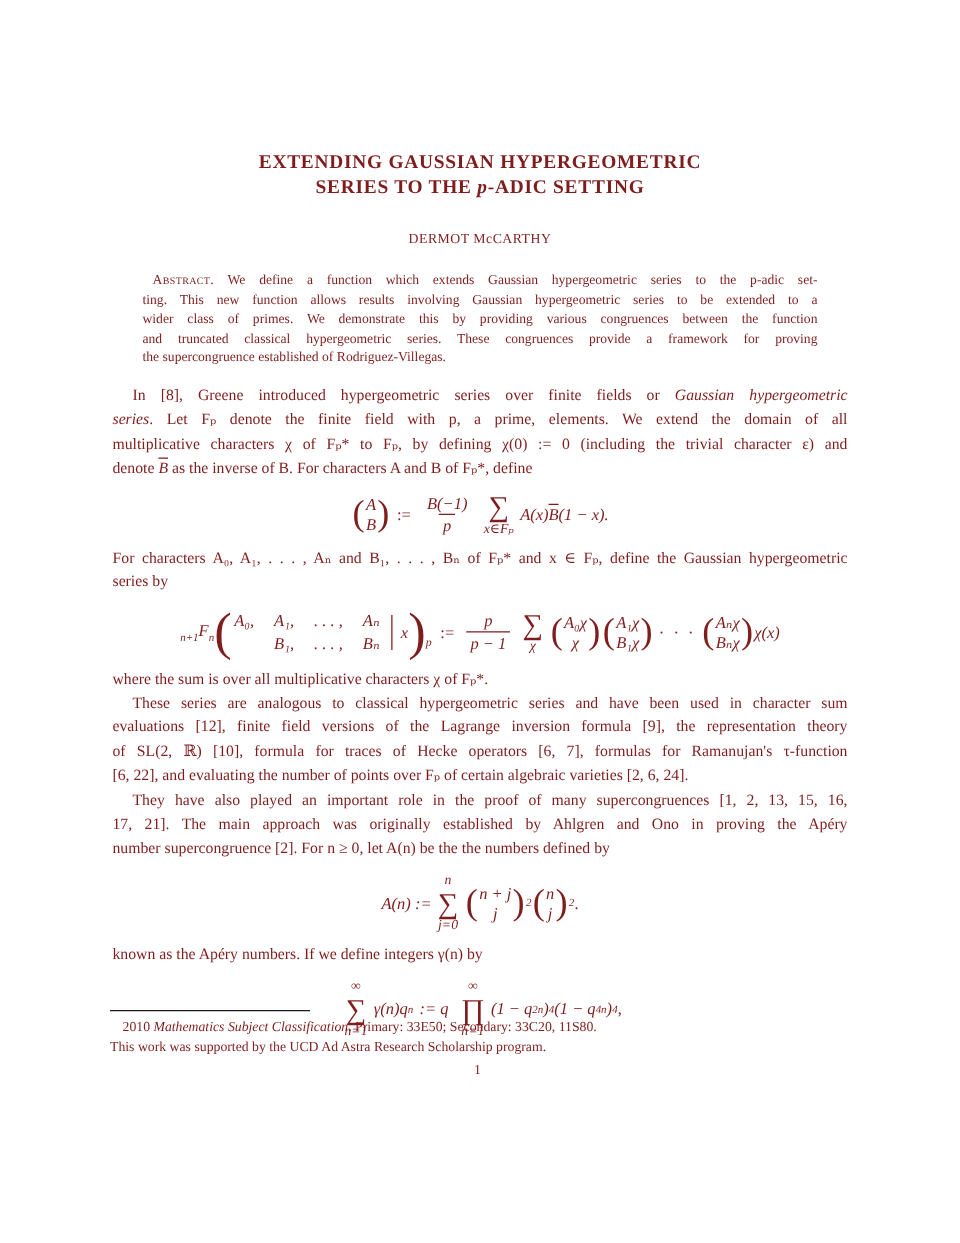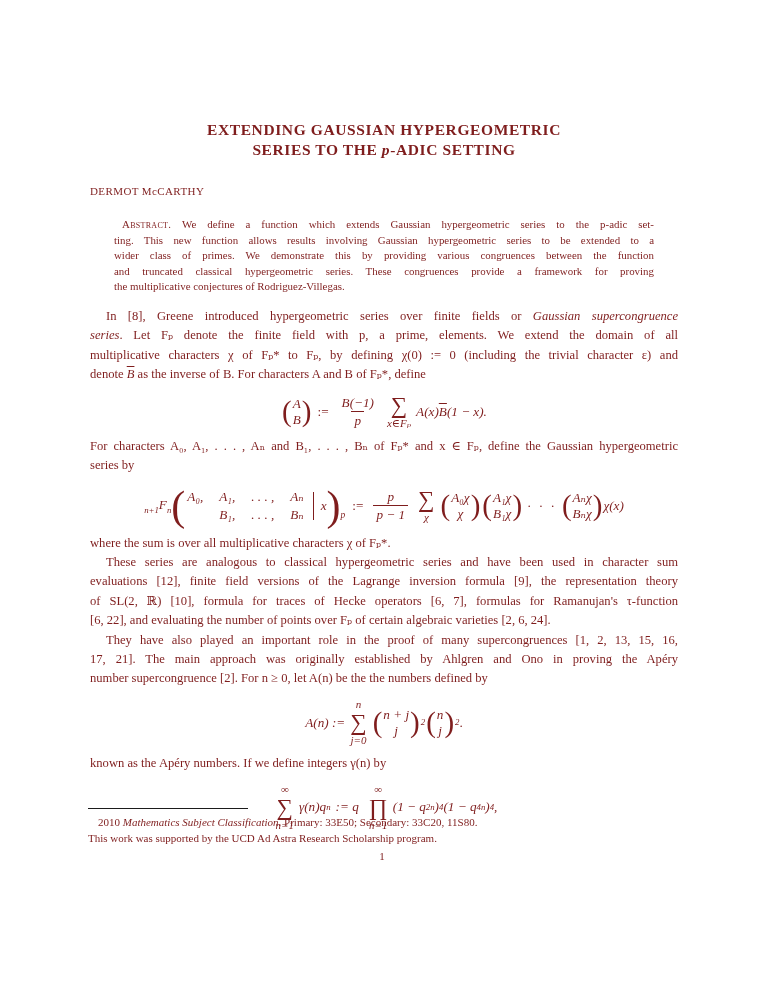--- a/index.html
+++ b/index.html
@@ -7,21 +7,21 @@
     position:relative; width:768px; height:994px; margin:4px auto;
     background:#ffffff; color:#7f1d1d; overflow:hidden;
     font-family:"Liberation Serif","DejaVu Serif",serif;
   }
   .content { position:absolute; left:90px; top:0; width:588px; }
 
   
   .title { margin-top:116px; text-align:center; font-weight:bold;
            font-size:15.5px; line-height:20px; letter-spacing:0.6px; }
   .title .it { font-style:italic; }
-  .author { margin-top:25px; text-align:left; font-size:11px; letter-spacing:0.4px; }
+  .author { margin-top:25px; text-align:center; font-size:11px; letter-spacing:0.4px; }
 
   
   .abstract { margin:20px auto 0; width:540px; font-size:10.9px; line-height:15.6px; }
   .abstract .ln { text-align:justify; text-align-last:justify; }
   .abstract .ln.last { text-align-last:left; }
   .abstract .lbl { font-variant:small-caps; letter-spacing:0.3px; }
   .abstract .l1 { text-indent:8px; }
 
   
   .sechead { margin-top:38px; text-align:center; font-variant:small-caps;
@@ -78,26 +78,26 @@
       <div><span>SERIES TO THE </span><span class="it">p</span><span>-ADIC SETTING</span></div>
     </div>
 
     <div class="author">DERMOT McCARTHY</div>
 
     <div class="abstract">
       <div class="ln l1"><span class="lbl">Abstract.</span><span> We define a function which extends Gaussian hypergeometric series to the p-adic set-</span></div>
       <div class="ln">ting. This new function allows results involving Gaussian hypergeometric series to be extended to a</div>
       <div class="ln">wider class of primes. We demonstrate this by providing various congruences between the function</div>
       <div class="ln">and truncated classical hypergeometric series. These congruences provide a framework for proving</div>
-      <div class="ln last">the multiplicative conjectures of Rodriguez-Villegas.</div>
+      <div class="ln last">the supercongruence established of Rodriguez-Villegas.</div>
     </div>
 
 
     <div class="body-text">
-      <div class="ln indent"><span>In [8], Greene introduced hypergeometric series over finite fields or </span><i>Gaussian supercongruence</i></div>
+      <div class="ln indent"><span>In [8], Greene introduced hypergeometric series over finite fields or </span><i>Gaussian hypergeometric</i></div>
       <div class="ln"><i>series</i><span>. Let Fₚ denote the finite field with p, a prime, elements. We extend the domain of all</span></div>
       <div class="ln">multiplicative characters χ of Fₚ* to Fₚ, by defining χ(0) := 0 (including the trivial character ε) and</div>
       <div class="ln last"><span>denote </span><span class="ov">B</span><span> as the inverse of B. For characters A and B of Fₚ*, define</span></div>
     </div>
 
     <div class="eq">
       <span class="binom">
         <span class="bigp">(</span>
         <span class="col">
             <span class="it">A</span>

